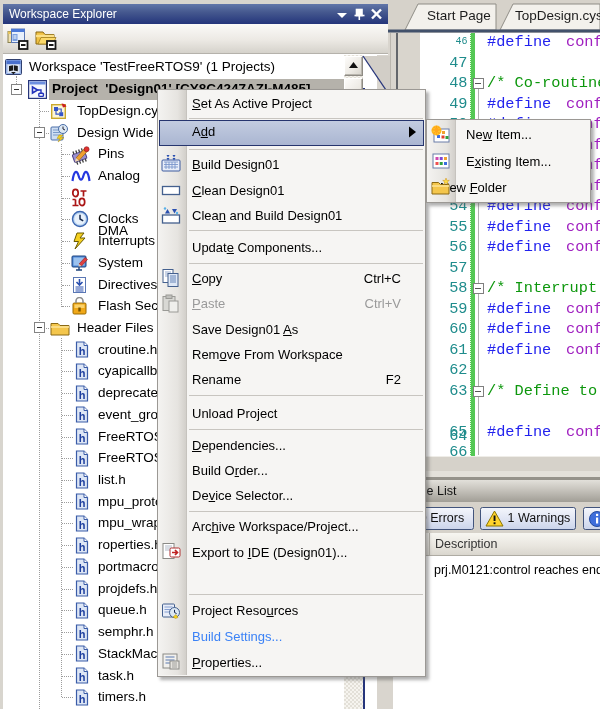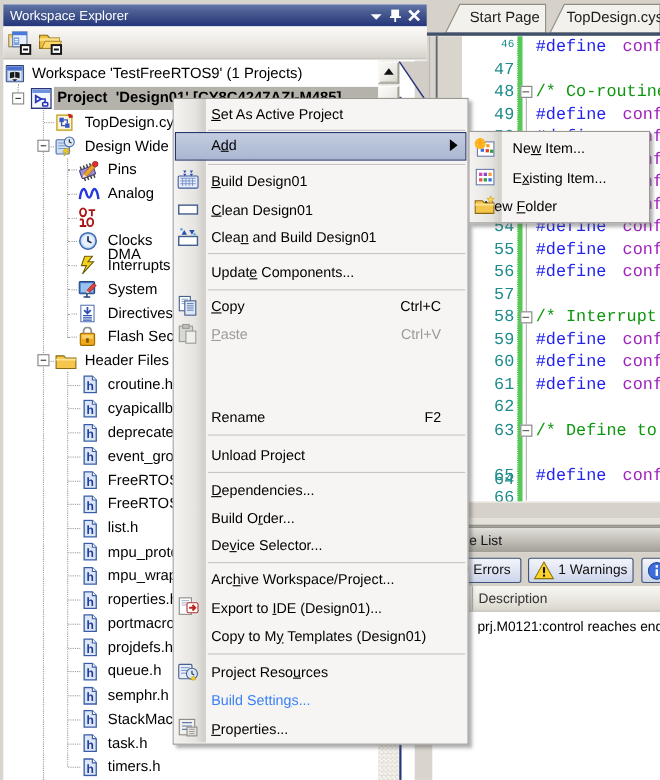--- a/index.html
+++ b/index.html
@@ -401,29 +401,30 @@
 <div class="row" style="left:192px;top:95.2px;height:17px;line-height:17px;font-size:13px;color:#000;"><u>S</u>et As Active Project</div>
 <div class="row" style="left:192px;top:123.0px;height:17px;line-height:17px;font-size:13px;color:#000;">A<u>d</u>d</div>
 <div class="row" style="left:192px;top:155.8px;height:17px;line-height:17px;font-size:13px;color:#000;"><u>B</u>uild Design01</div>
 <div class="row" style="left:192px;top:181.5px;height:17px;line-height:17px;font-size:13px;color:#000;"><u>C</u>lean Design01</div>
 <div class="row" style="left:192px;top:207.1px;height:17px;line-height:17px;font-size:13px;color:#000;">Clea<u>n</u> and Build Design01</div>
 <div class="row" style="left:192px;top:239.1px;height:17px;line-height:17px;font-size:13px;color:#000;">Updat<u>e</u> Components...</div>
 <div class="row" style="left:192px;top:269.9px;height:17px;line-height:17px;font-size:13px;color:#000;"><u>C</u>opy</div>
 <div class="row" style="left:330px;top:269.9px;width:71px;height:17px;line-height:17px;font-size:13px;color:#000;text-align:right;">Ctrl+C</div>
 <div class="row" style="left:192px;top:295.1px;height:17px;line-height:17px;font-size:13px;color:#9a9a9a;"><u>P</u>aste</div>
 <div class="row" style="left:330px;top:295.1px;width:71px;height:17px;line-height:17px;font-size:13px;color:#9a9a9a;text-align:right;">Ctrl+V</div>
+<div class="row" style="left:192px;top:320.8px;height:17px;line-height:17px;font-size:13px;color:#000;">Save Design01 <u>A</u>s</div>
+<div class="row" style="left:192px;top:345.5px;height:17px;line-height:17px;font-size:13px;color:#000;">Rem<u>o</u>ve From Workspace</div>
 <div class="row" style="left:192px;top:371.2px;height:17px;line-height:17px;font-size:13px;color:#000;">Rename</div>
 <div class="row" style="left:330px;top:371.2px;width:71px;height:17px;line-height:17px;font-size:13px;color:#000;text-align:right;">F2</div>
 <div class="row" style="left:192px;top:404.8px;height:17px;line-height:17px;font-size:13px;color:#000;">Unload Pro<u>j</u>ect</div>
 <div class="row" style="left:192px;top:436.6px;height:17px;line-height:17px;font-size:13px;color:#000;"><u>D</u>ependencies...</div>
 <div class="row" style="left:192px;top:461.8px;height:17px;line-height:17px;font-size:13px;color:#000;">Build O<u>r</u>der...</div>
 <div class="row" style="left:192px;top:518.2px;height:17px;line-height:17px;font-size:13px;color:#000;">Arc<u>h</u>ive Workspace/Project...</div>
 <div class="row" style="left:192px;top:487.4px;height:17px;line-height:17px;font-size:13px;color:#000;">De<u>v</u>ice Selector...</div>
 <div class="row" style="left:192px;top:543.9px;height:17px;line-height:17px;font-size:13px;color:#000;">Export to <u>I</u>DE (Design01)...</div>
-<div class="row" style="left:192px;top:569.6px;height:17px;line-height:17px;font-size:13px;color:#000;">Copy to M<u>y</u> Templates (Design01)</div>
 <div class="row" style="left:192px;top:602.0px;height:17px;line-height:17px;font-size:13px;color:#000;">Project Reso<u>u</u>rces</div>
 <div class="row" style="left:192px;top:628.2px;height:17px;line-height:17px;font-size:13px;color:#3b82f6;">Build Settin<u>g</u>s...</div>
 <div class="row" style="left:192px;top:653.8px;height:17px;line-height:17px;font-size:13px;color:#000;"><u>P</u>roperties...</div>
 <svg class="abs" style="left:161px;top:154.3px;" width="20" height="20" viewBox="0 0 20 20">
       <rect x="1" y="6" width="18" height="11" rx="1" fill="#e8edf8" stroke="#3c5a9e"></rect>
       <path d="M3 8 L17 8 M3 10.5 L17 10.5 M3 13 L17 13 M5 8 L5 15 M8 8 L8 15 M11 8 L11 15 M14 8 L14 15" stroke="#7a96cc" stroke-width="0.9"></path>
       <path d="M5.5 1 L8.5 1 L7 3.5 Z M11.5 1 L14.5 1 L13 3.5 Z" fill="#2a50b0"></path>
       <path d="M5.5 4 L8.5 4 L7 6.5 Z M11.5 4 L14.5 4 L13 6.5 Z" fill="#2a50b0"></path>
     </svg>
 <svg class="abs" style="left:161px;top:180.0px;" width="20" height="20" viewBox="0 0 20 20">

